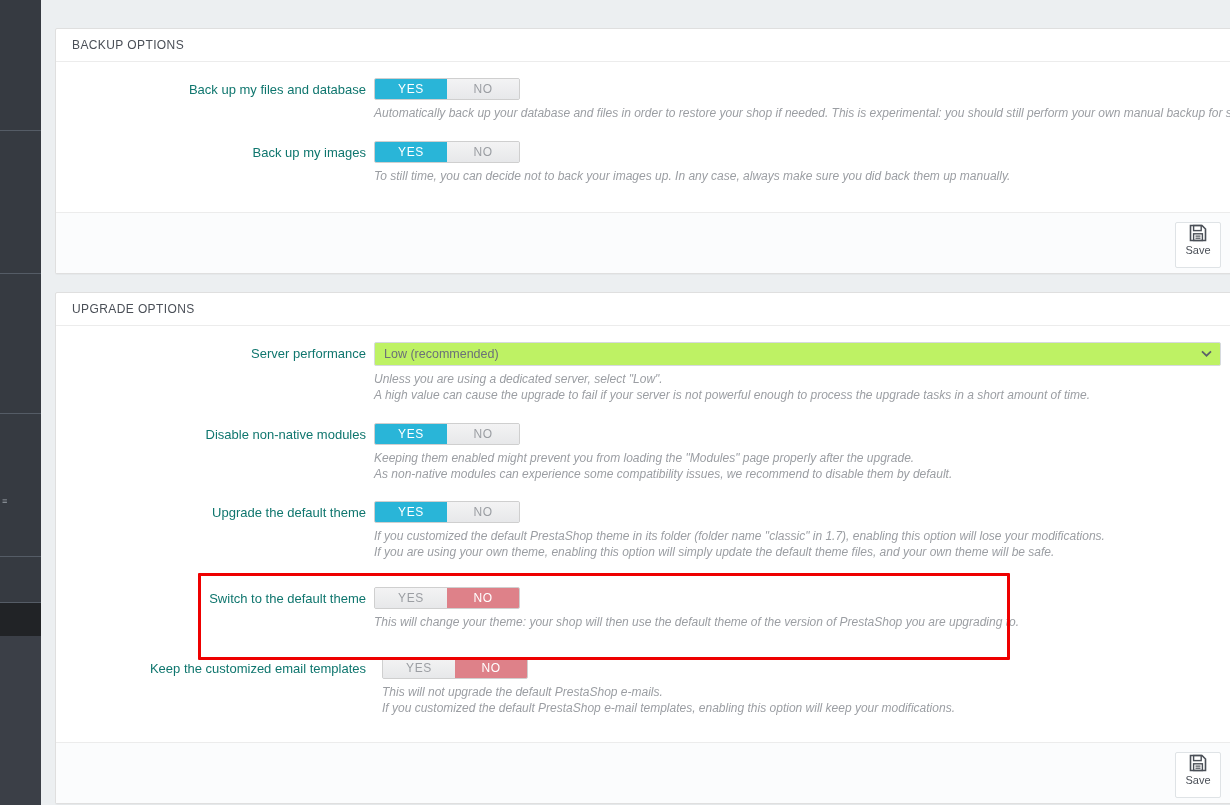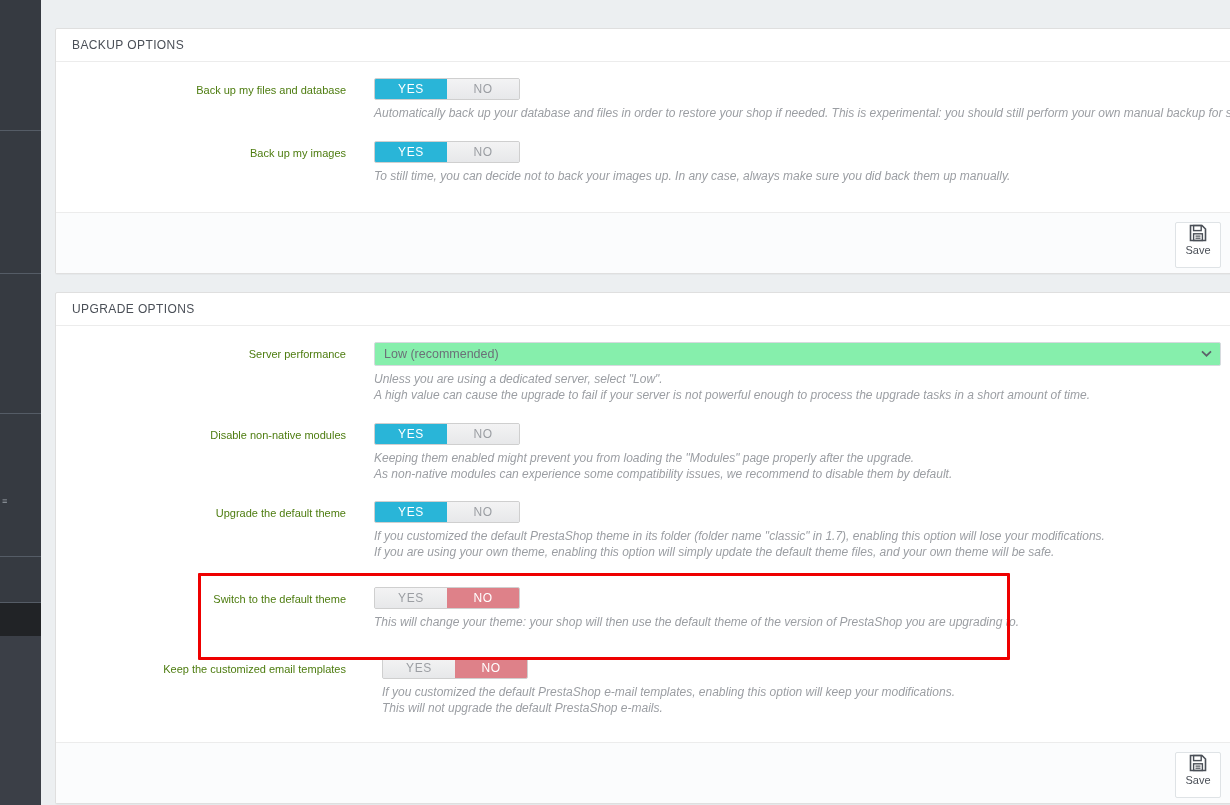--- a/index.html
+++ b/index.html
@@ -107,24 +107,24 @@
     display: flex;
     align-items: flex-start;
     margin-bottom: 14px;
   }
   .form-row:last-child { margin-bottom: 0; }
 
   .form-label {
     width: 302px;
     min-width: 302px;
     text-align: right;
-    padding-right: 28px;
+    padding-right: 8px;
     box-sizing: border-box;
-    font-size: 11px;
-    color: #4d7c0f;
+    font-size: 13px;
+    color: #0f766e;
     line-height: 24px;
   }
   .form-field {
     flex: 1;
     min-width: 0;
   }
 
   
   .switch {
     display: inline-flex;
@@ -166,21 +166,21 @@
     -webkit-appearance: none;
     -moz-appearance: none;
     appearance: none;
     width: 100%;
     height: 24px;
     padding: 0 26px 0 9px;
     box-sizing: border-box;
     font-family: "Liberation Sans", sans-serif;
     font-size: 12.5px;
     color: #6b7078;
-    background: #86efac;
+    background: #bef264;
     border: 1px solid #d6dade;
     border-radius: 2px;
     line-height: 22px;
     cursor: pointer;
   }
   .select-chevron {
     position: absolute;
     right: 9px;
     top: 6px;
     pointer-events: none;
@@ -369,22 +369,22 @@
         </div>
 
         <div class="form-row" style="margin-top:27px;gap:8px;">
           <div class="form-label">Keep the customized email templates</div>
           <div class="form-field">
             <div class="switch">
               <div class="switch-opt">YES</div>
               <div class="switch-opt on-no">NO</div>
             </div>
             <div class="help">
+              <div>This will not upgrade the default PrestaShop e-mails.</div>
               <div>If you customized the default PrestaShop e-mail templates, enabling this option will keep your modifications.</div>
-              <div>This will not upgrade the default PrestaShop e-mails.</div>
             </div>
           </div>
         </div>
 
       </div>
 
       <div class="panel-footer">
         <div class="btn-save">
           <span class="save-icon">
             <svg width="20" height="20" viewBox="0 0 20 20" aria-hidden="true">

